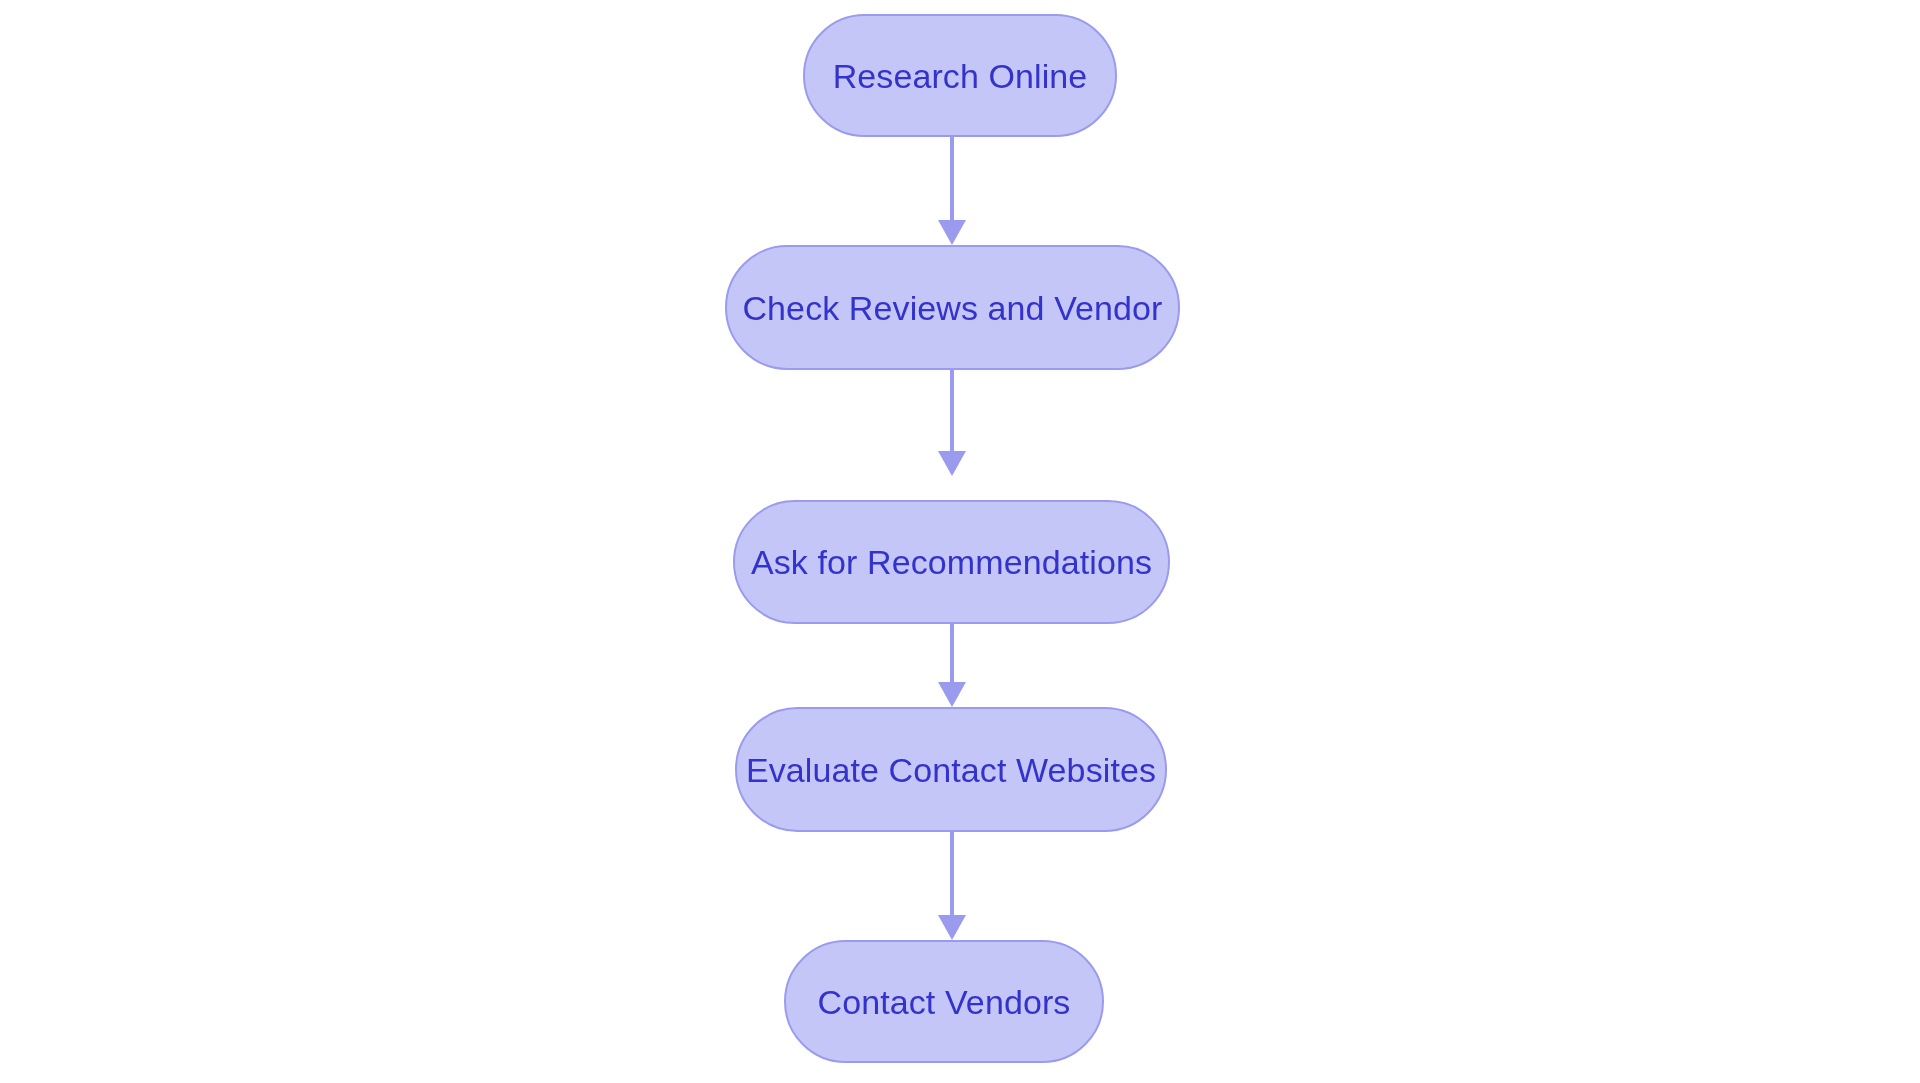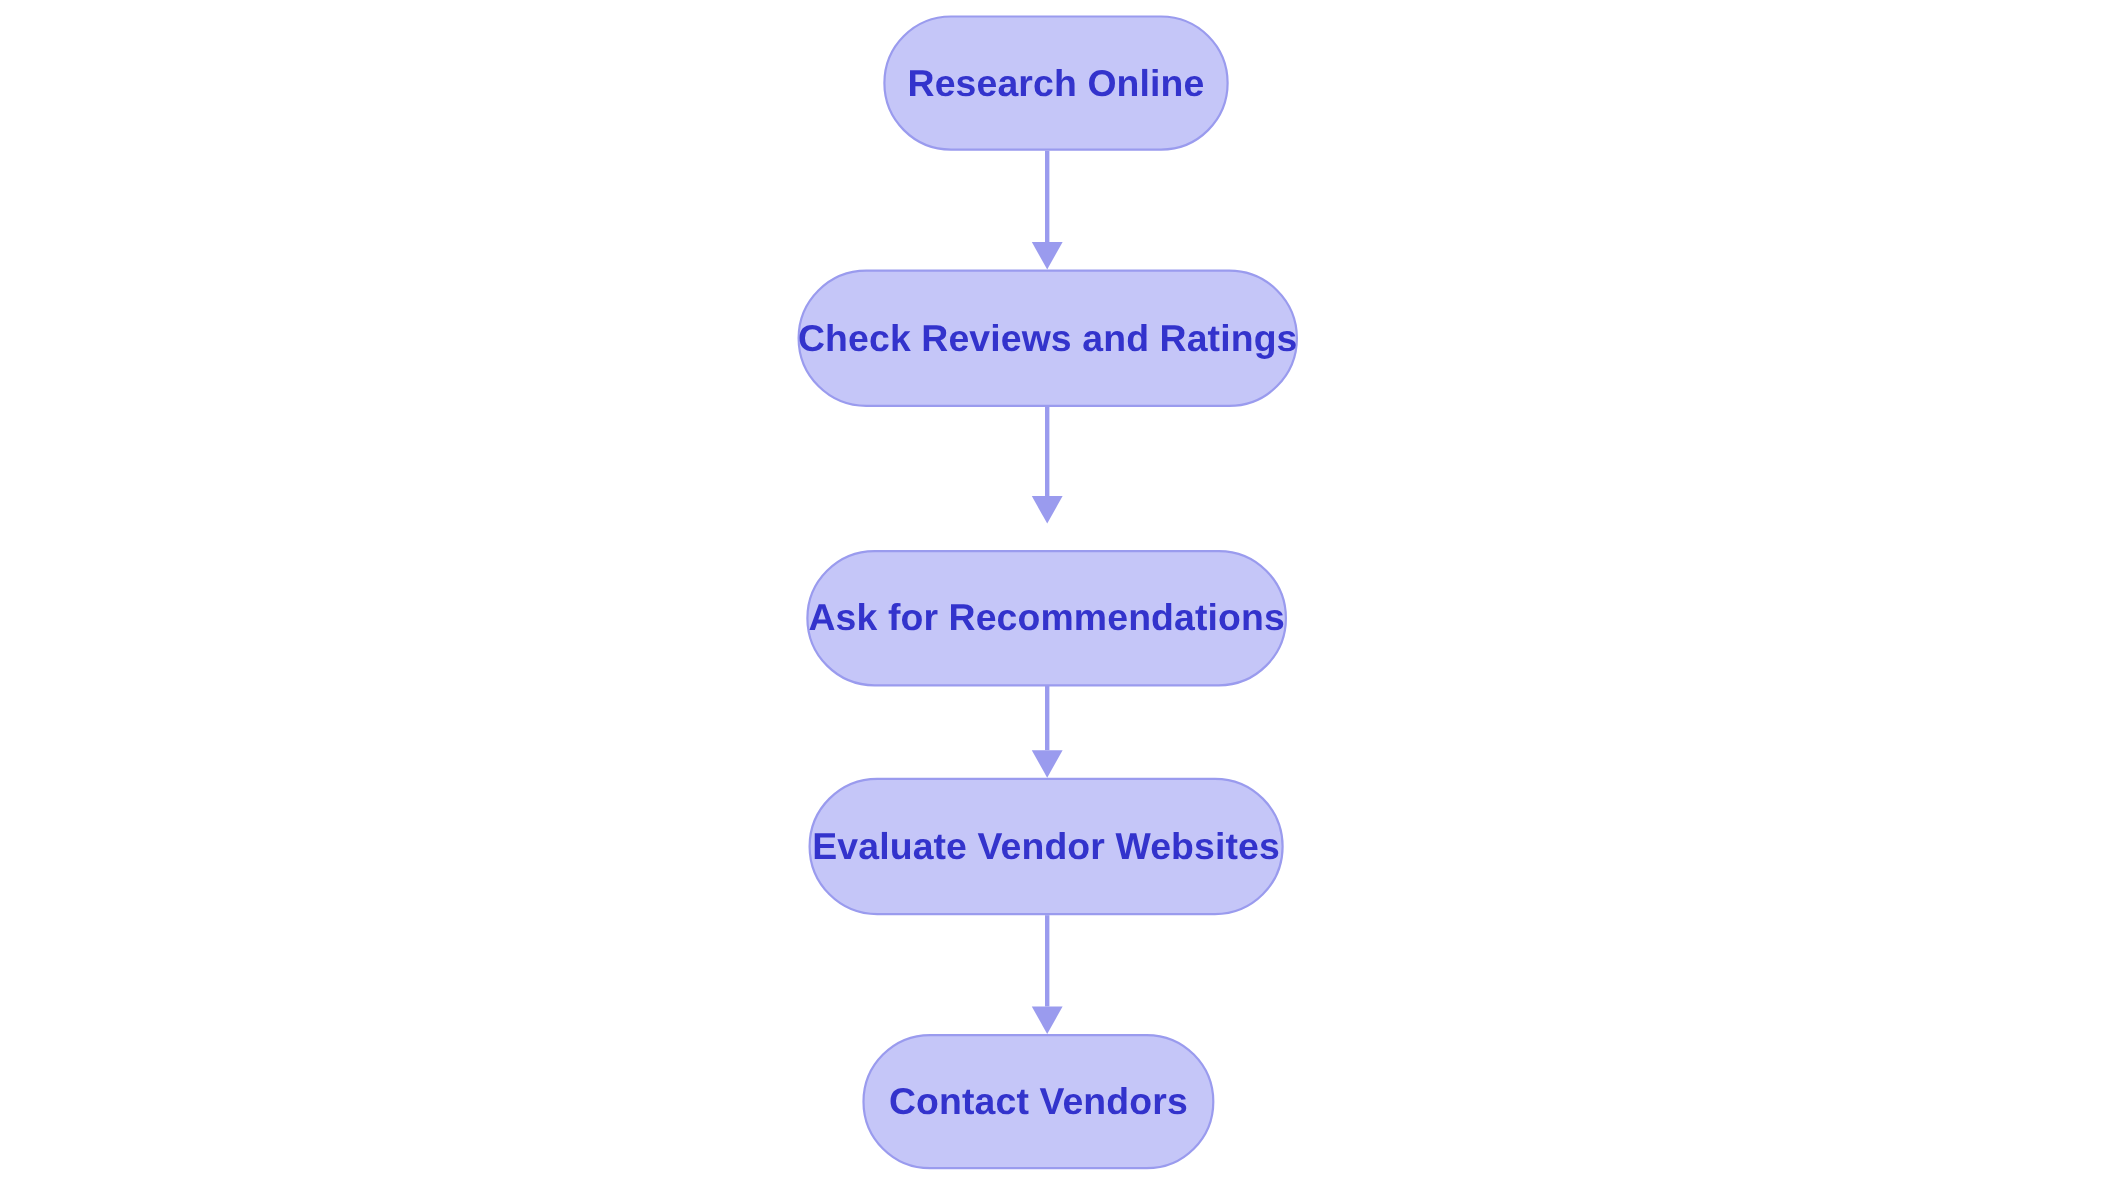--- a/index.html
+++ b/index.html
@@ -12,21 +12,20 @@
     width: 1920px;
     height: 1083px;
     font-family: "Liberation Sans", "DejaVu Sans", sans-serif;
     overflow: hidden;
   }
   #flowchart-canvas {
     position: relative;
     width: 1920px;
     height: 1083px;
     background: #ffffff;
-    font-weight: bold;
   }
   .flow-node {
     position: absolute;
     box-sizing: border-box;
     display: flex;
     align-items: center;
     justify-content: center;
     background: #c5c6f8;
     border: 2px solid #9a9bee;
     border-radius: 999px;
@@ -89,28 +88,28 @@
   <div class="flow-edge" style="left:936px; top:832px; width:32px; height:108px;">
     <div class="edge-stem" style="height:83px;"></div>
     <div class="edge-head"></div>
   </div>
 
   <div class="flow-node" style="left:803px; top:14px; width:314px; height:123px;">
     <span class="flow-node-label">Research Online</span>
   </div>
 
   <div class="flow-node" style="left:725px; top:245px; width:455px; height:125px;">
-    <span class="flow-node-label">Check Reviews and Ratings</span>
+    <span class="flow-node-label">Check Reviews and Vendor</span>
   </div>
 
   <div class="flow-node" style="left:733px; top:476px; width:437px; height:124px;margin-top:24px;">
     <span class="flow-node-label">Ask for Recommendations</span>
   </div>
 
   <div class="flow-node" style="left:735px; top:707px; width:432px; height:125px;">
-    <span class="flow-node-label">Evaluate Vendor Websites</span>
+    <span class="flow-node-label">Evaluate Contact Websites</span>
   </div>
 
   <div class="flow-node" style="left:784px; top:940px; width:320px; height:123px;">
     <span class="flow-node-label">Contact Vendors</span>
   </div>
 
 </div>
 
 </body></html>

